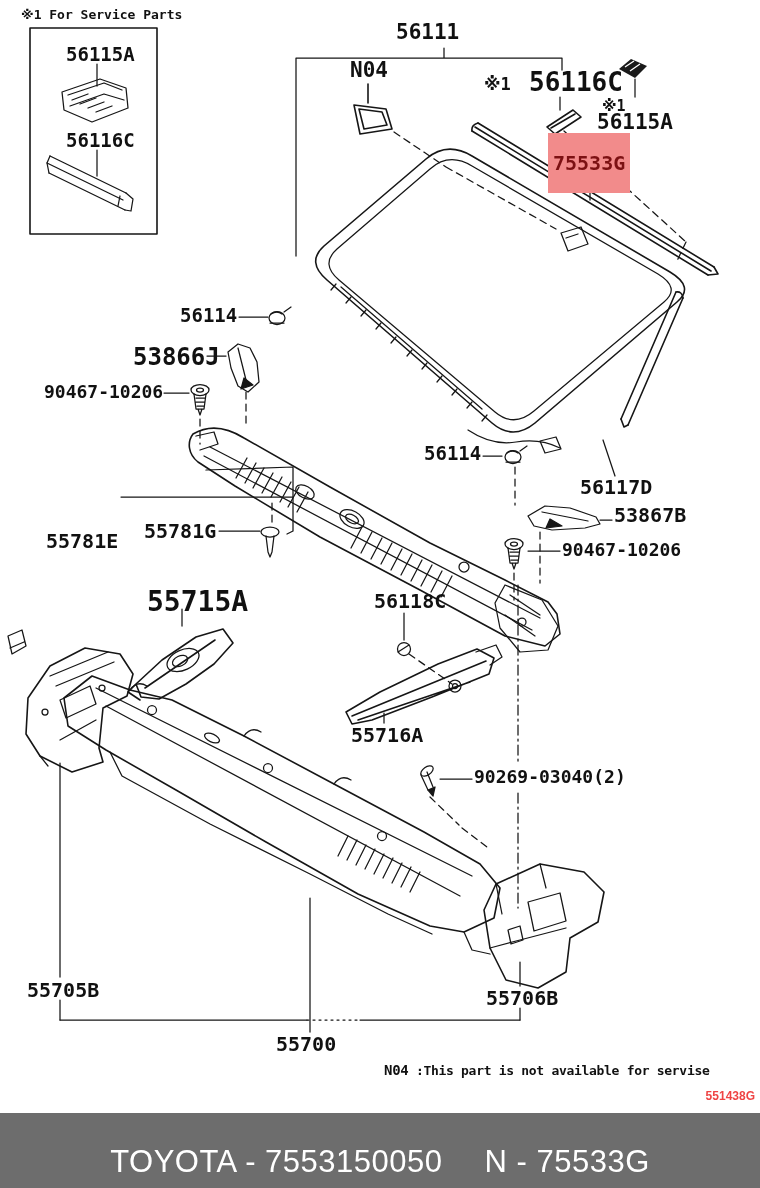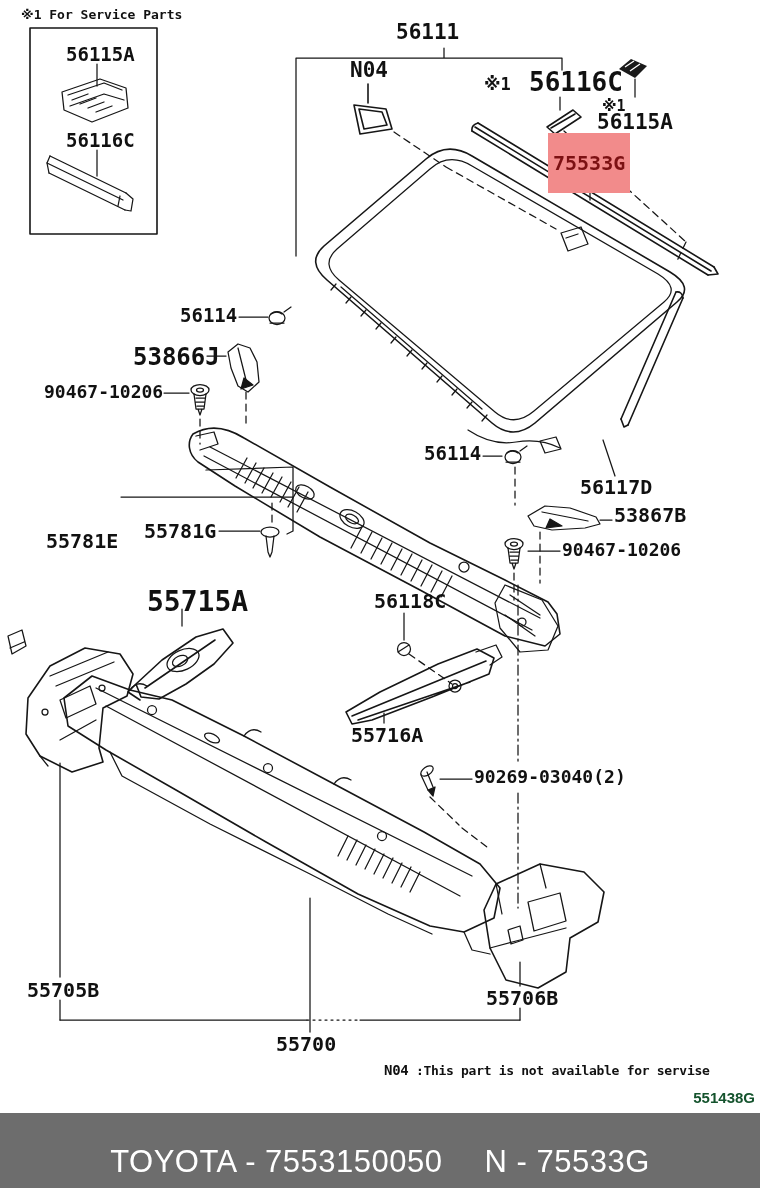--- a/index.html
+++ b/index.html
@@ -11,22 +11,22 @@
   .dash{stroke-dasharray:7 5}.dashdot{stroke-dasharray:10 4 2 4}.dot{stroke-dasharray:2 4}
   .part-label{position:absolute;font-family:"DejaVu Sans Mono","DejaVu Sans",monospace;
       font-weight:bold;color:#111;line-height:1;white-space:pre;letter-spacing:0;}
   .part-label.hl{background:var(--hl-bg,#f28b8b);color:var(--hl-fg,#7c1113);
       padding:20px 5px;margin:-4px -5px;}
   .inset-note{position:absolute;left:21px;top:7px;font-size:13px;font-weight:bold;
       font-family:"DejaVu Sans Mono","DejaVu Sans",monospace;color:#111;}
   .footnote{position:absolute;left:372px;top:1062px;font-size:13px;font-weight:bold;
       color:#111;letter-spacing:-0.3px;white-space:pre;margin-left:12px;}
   .footnote .code{font-size:14px;font-weight:bold;}
-  .diagram-code{position:absolute;right:5px;top:1089px;font-size:15px;font-weight:600;
-      font-family:"Liberation Sans","DejaVu Sans",sans-serif;color:#14532d;}
+  .diagram-code{position:absolute;right:5px;top:1089px;font-size:12px;font-weight:600;
+      font-family:"Liberation Sans","DejaVu Sans",sans-serif;color:#ef4444;}
   .footer{position:absolute;left:0;top:1113px;width:760px;height:97px;
       background:var(--ft-bg,#6d6d6d);color:var(--ft-fg,#fff);
       display:flex;align-items:center;justify-content:center;gap:42px;
       font-family:"Liberation Sans","DejaVu Sans",sans-serif;font-size:31px;font-weight:400;
       letter-spacing:0.5px;}
 </style>
 </head>
 <body>
 
 <div class="stage">

